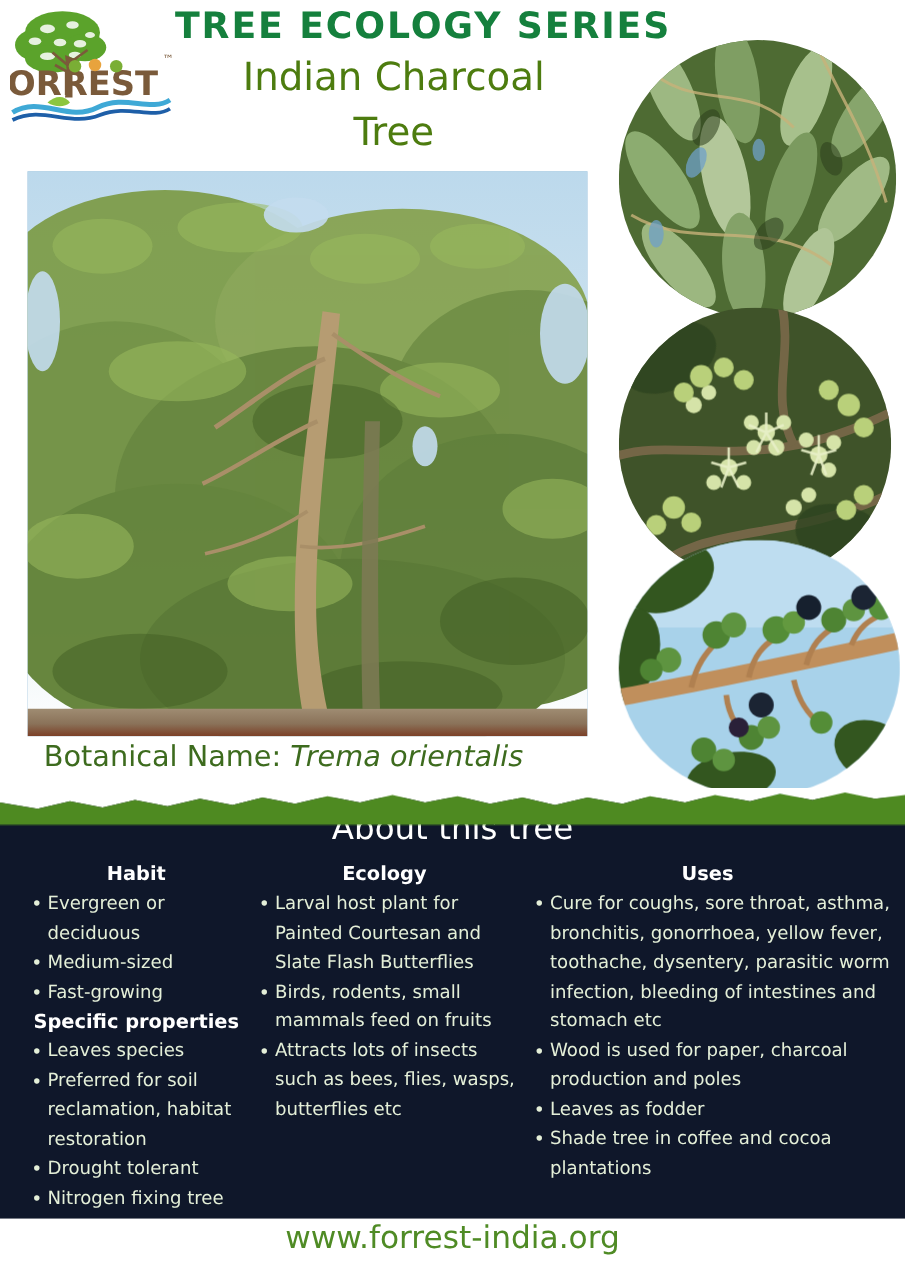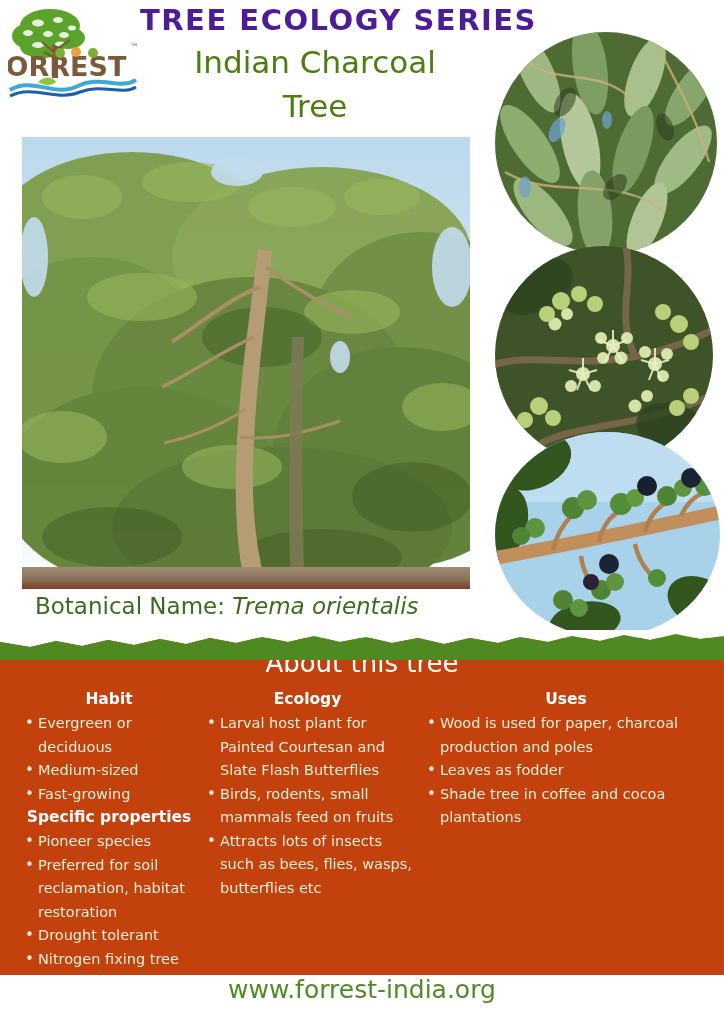--- a/index.html
+++ b/index.html
@@ -30,21 +30,21 @@
     position: absolute;
     left: 140px; top: 0px;
     width: 350px;
     text-align: center;
   }
   .series-title {
     font-family: "DejaVu Sans", sans-serif;
     font-size: 29px;
     font-weight: bold;
     letter-spacing: 1.5px;
-    color: #4c1d95;
+    color: #15803d;
     line-height: 36px;
     margin-top: 2px;
     white-space: nowrap;
   }
   .tree-name {
     font-family: "DejaVu Sans", sans-serif;
     font-size: 31px;
     color: #4d7c0f;
     line-height: 40px;
     margin-top: 4px;
@@ -93,21 +93,21 @@
   }
   #botanical-name .sci {
     font-style: italic;
   }
 
   
   #green-panel {
     position: absolute;
     left: 0; top: 638px;
     width: 724px; height: 337px;
-    background: #c2410c;
+    background: #0f172a;
   }
   #torn-edge {
     position: absolute;
     left: 0; top: 630px;
     width: 724px; height: 30px;
     pointer-events: none;
   }
   #about-title {
     position: absolute;
     left: 0; top: 10px;
@@ -425,39 +425,40 @@
 
   <div id="col-habit" class="col">
     <span class="col-head">Habit</span>
     <ul class="bullets">
       <li>Evergreen or deciduous</li>
       <li>Medium-sized</li>
       <li>Fast-growing</li>
     </ul>
     <span class="col-head">Specific properties</span>
     <ul class="bullets">
-      <li>Pioneer species</li>
+      <li>Leaves species</li>
       <li>Preferred for soil reclamation, habitat restoration</li>
       <li>Drought tolerant</li>
       <li>Nitrogen fixing tree</li>
     </ul>
   </div>
 
   <div id="col-ecology" class="col">
     <span class="col-head">Ecology</span>
     <ul class="bullets">
       <li>Larval host plant for Painted Courtesan and Slate Flash Butterflies</li>
       <li>Birds, rodents, small mammals feed on fruits</li>
       <li>Attracts lots of insects such as bees, flies, wasps, butterflies etc</li>
     </ul>
   </div>
 
   <div id="col-uses" class="col">
     <span class="col-head">Uses</span>
     <ul class="bullets">
+      <li>Cure for coughs, sore throat, asthma, bronchitis, gonorrhoea, yellow fever, toothache, dysentery, parasitic worm infection, bleeding of intestines and stomach etc</li>
       <li>Wood is used for paper, charcoal production and poles</li>
       <li>Leaves as fodder</li>
       <li>Shade tree in coffee and cocoa plantations</li>
     </ul>
   </div>
 </div>
 
 <svg id="torn-edge" viewBox="0 0 724 30" preserveAspectRatio="none">
   <path fill="#ffffff" d="M0,0 L724,0 L724,6 L700,9 L676,4 L650,10 L624,5 L600,11 L572,6 L548,12 L520,7 L498,13 L470,8 L444,14 L418,8 L392,13 L366,7 L340,12 L314,6 L288,12 L262,7 L236,13 L210,8 L186,14 L160,9 L134,15 L108,10 L82,16 L56,11 L30,17 L0,12 Z"></path>
   <path fill="#4E8A21" d="M0,12 L30,17 L56,11 L82,16 L108,10 L134,15 L160,9 L186,14 L210,8 L236,13 L262,7 L288,12 L314,6 L340,12 L366,7 L392,13 L418,8 L444,14 L470,8 L498,13 L520,7 L548,12 L572,6 L600,11 L624,5 L650,10 L676,4 L700,9 L724,6 L724,30 L0,30 Z"></path>

